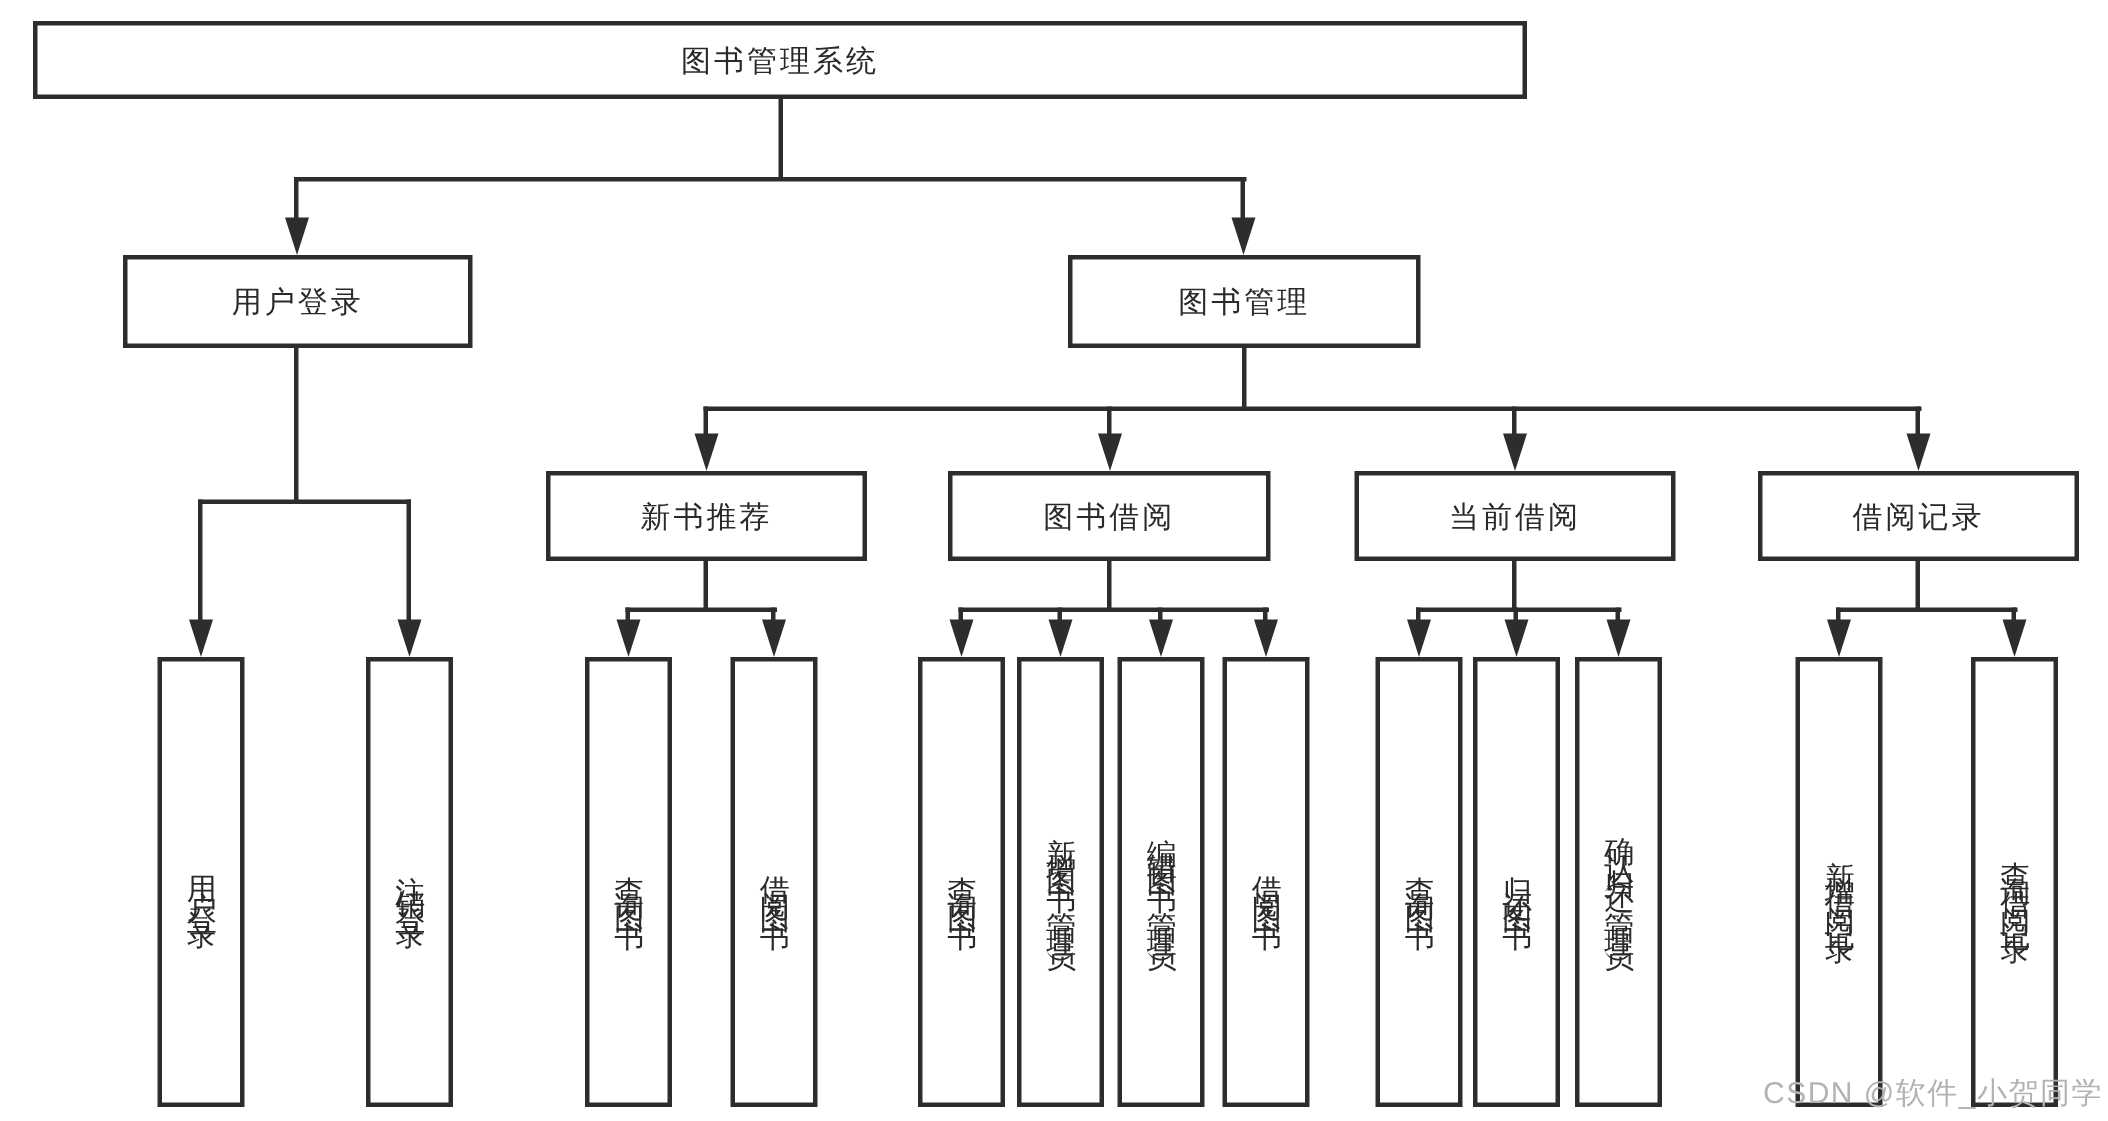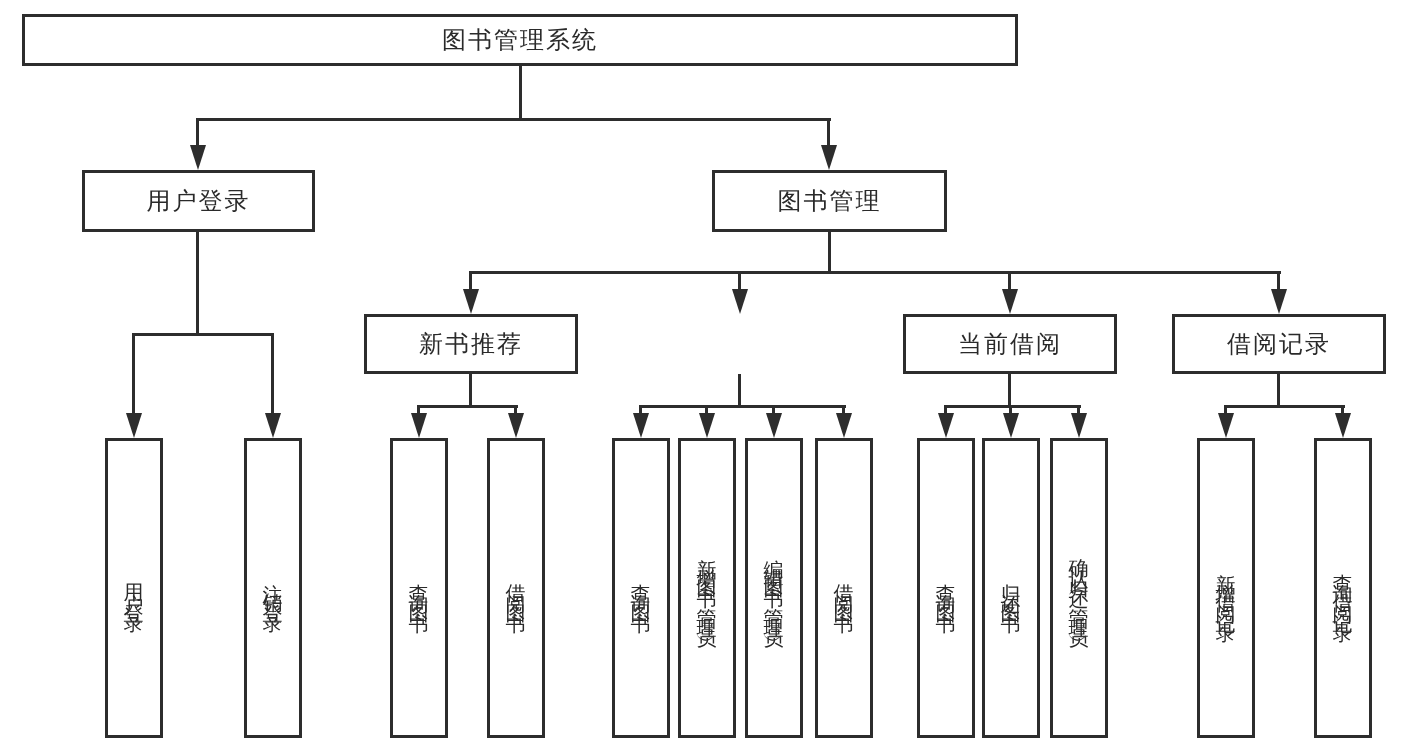--- a/index.html
+++ b/index.html
@@ -15,21 +15,21 @@
   .box {
     position: absolute;
     box-sizing: border-box;
     background: #ffffff;
     border: 3px solid #2d2d2d;
     display: flex;
     align-items: center;
     justify-content: center;
   }
   .hbox span {
-    font-size: 24px;
+    font-size: 20px;
     letter-spacing: 2px;
     white-space: nowrap;
   }
   .vbox span {
     writing-mode: vertical-rl;
     font-size: 20px;
     letter-spacing: 10px;
     line-height: 1;
     white-space: nowrap;
   }
@@ -124,20 +124,23 @@
   <div class="box hbox" style="left:82px; top:170px; width:233px; height:62px;">
     <span>用户登录</span>
   </div>
   <div class="box hbox" style="left:364px; top:314px; width:214px; height:60px;">
     <span>新书推荐</span>
   </div>
 
   <div class="box hbox" style="left:712px; top:170px; width:235px; height:62px;">
     <span>图书管理</span>
   </div>
+  <div class="box hbox" style="left:632px; top:314px; width:215px; height:60px;">
+    <span>图书借阅</span>
+  </div>
   <div class="box hbox" style="left:903px; top:314px; width:214px; height:60px;">
     <span>当前借阅</span>
   </div>
   <div class="box hbox" style="left:1172px; top:314px; width:214px; height:60px;">
     <span>借阅记录</span>
   </div>
 
   <div class="box vbox" style="left:105px; top:438px; width:58px; height:300px;">
     <span>用户登录</span>
   </div>
@@ -175,14 +178,15 @@
     <span>确认归还（管理员）</span>
   </div>
 
   <div class="box vbox" style="left:1197px; top:438px; width:58px; height:300px;">
     <span>新增借阅记录</span>
   </div>
   <div class="box vbox" style="left:1314px; top:438px; width:58px; height:300px;">
     <span>查询借阅记录</span>
   </div>
 
+  <div class="watermark">CSDN @软件_小贺同学</div>
 
 </div>
 
 </body></html>

